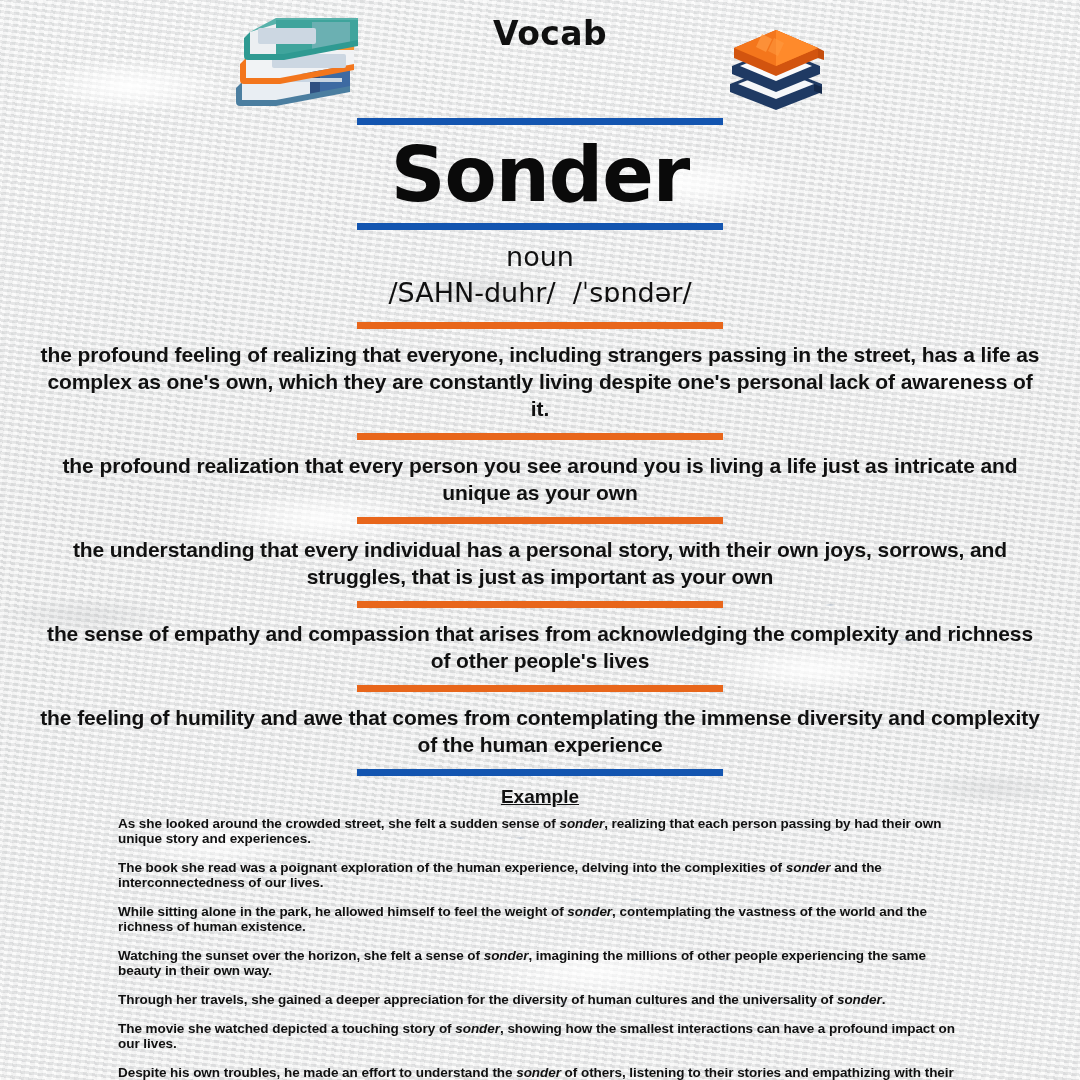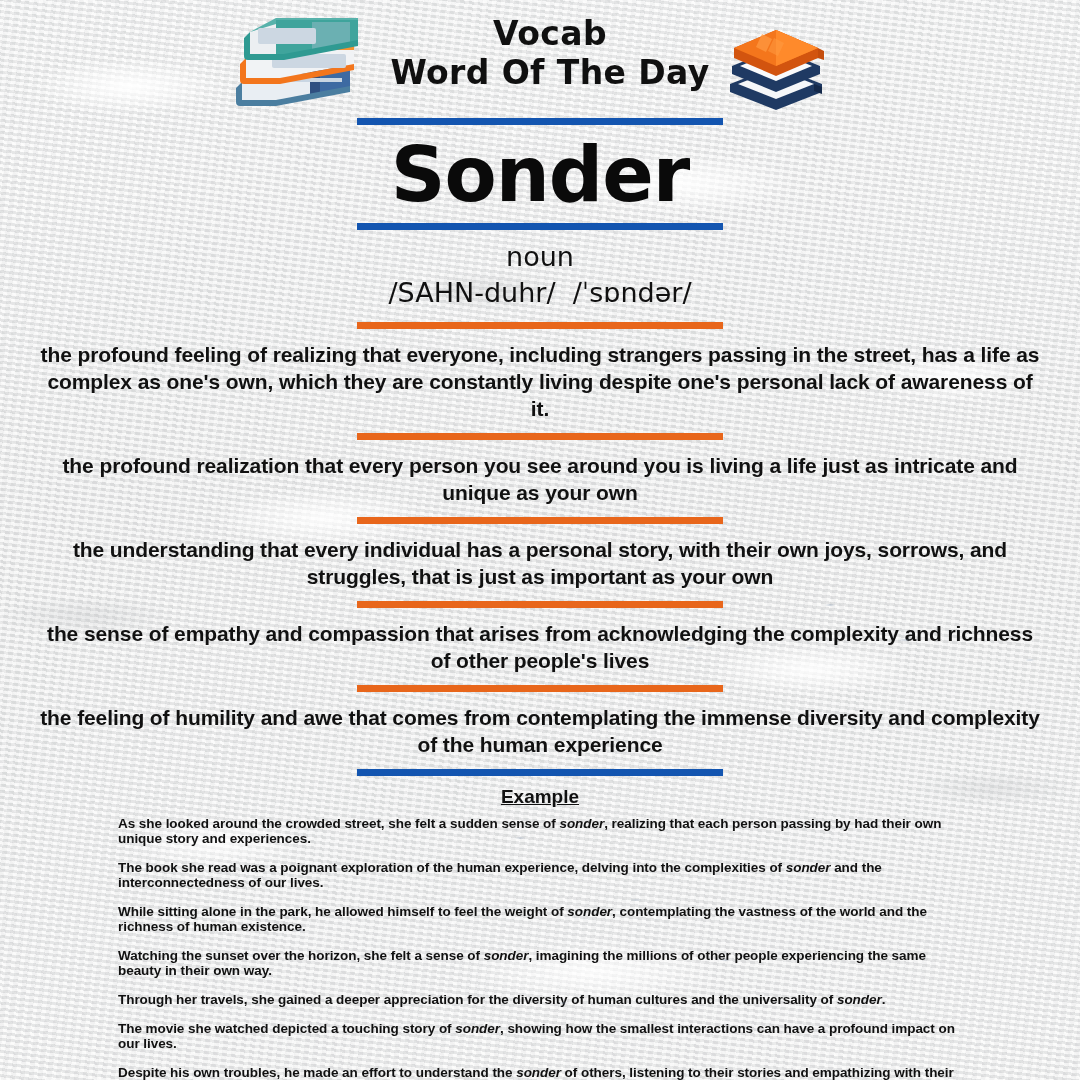--- a/index.html
+++ b/index.html
@@ -178,21 +178,20 @@
         <path d="M18 24 L44 10 L126 10 L126 16 L44 16 Z" fill="#57b2ab"></path>
         <path d="M44 12 L126 12 L126 34 L50 48 L44 48 Z" fill="#3fa49c"></path>
         <path d="M80 14 L118 14 L118 34 L80 44 Z" fill="#8fb9c4" opacity=".55"></path>
         <path d="M18 24 L18 46 L52 46 L126 32 L126 38 L52 52 L16 52 Q12 52 12 48 L12 30 Z" fill="#2f9a92"></path>
         <rect x="26" y="20" width="58" height="16" rx="2" fill="#ccd7e2"></rect>
       </svg>
     </div>
 
     <div id="header-title">
       <div>Vocab</div>
-      <div>Word Of The Day</div>
     </div>
 
     <div class="book-stack" id="book-stack-right">
       <svg width="118" height="104" viewBox="0 0 118 104" xmlns="http://www.w3.org/2000/svg">
 
         <path d="M12 76 L58 58 L104 76 L58 94 Z" fill="#eef1f4"></path>
         <path d="M12 76 L58 58 L104 76 L104 84 L58 102 L12 84 Z" fill="#1f3a63"></path>
         <path d="M20 76 L58 61 L96 76 L58 91 Z" fill="#f5f7f9"></path>
         <path d="M96 76 L104 79 L104 86 L96 83 Z" fill="#14294a"></path>
 

